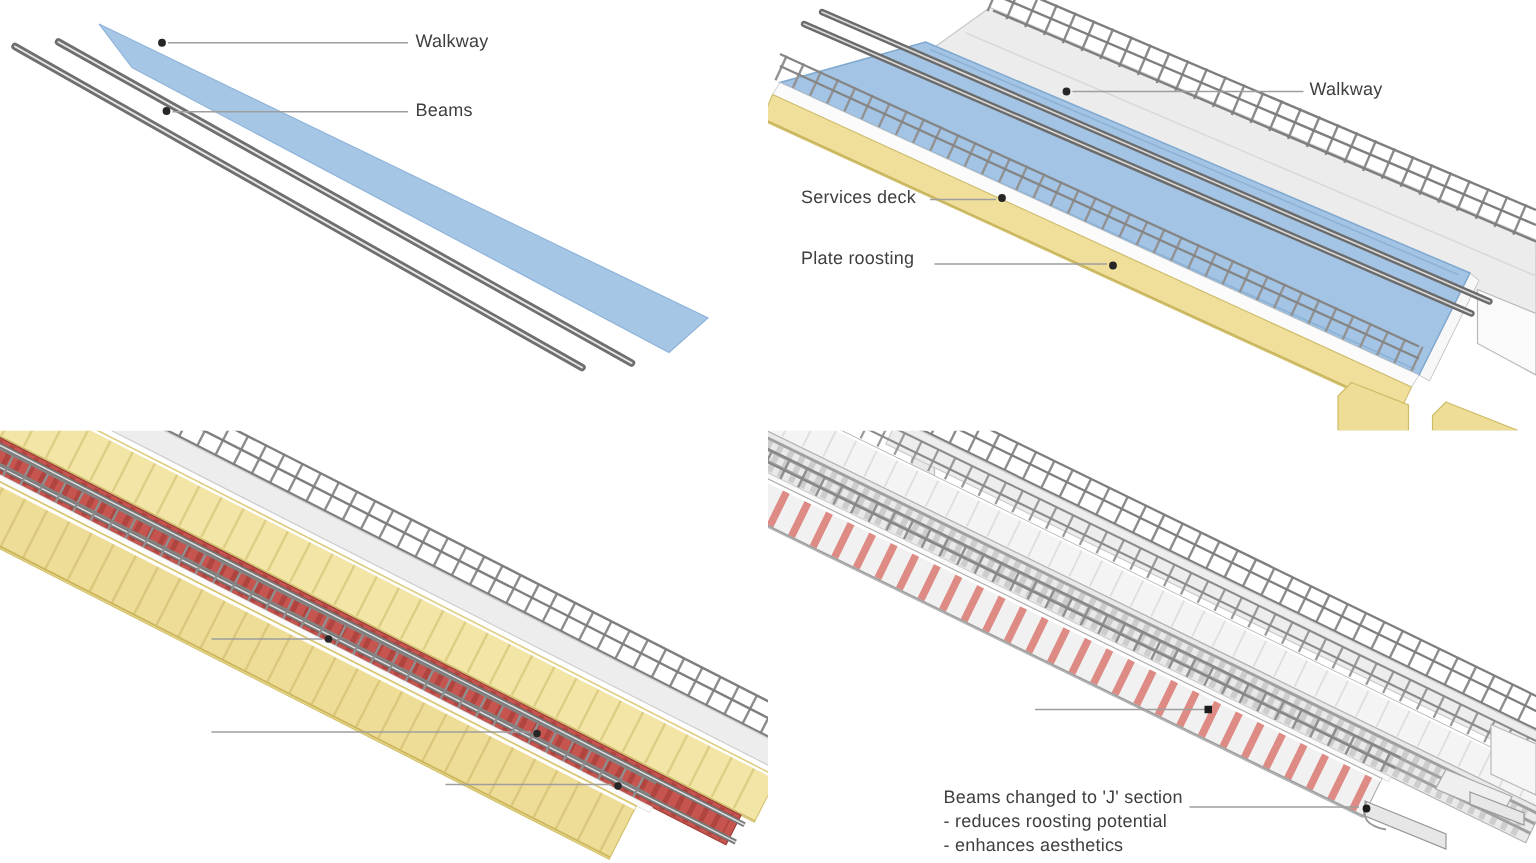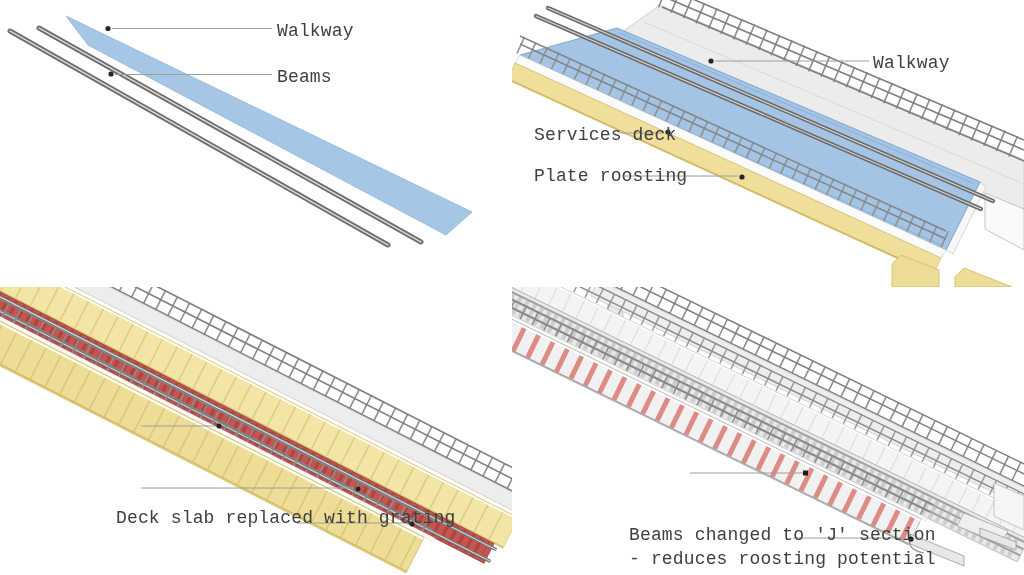--- a/index.html
+++ b/index.html
@@ -1,21 +1,21 @@
 <!DOCTYPE html>
 <html><head>
 <meta charset="utf-8">
 <style>
   html,body{margin:0;padding:0;background:#ffffff;}
   #stage{position:relative;width:1024px;height:575px;background:#ffffff;overflow:hidden;
          font-family:"Liberation Sans",sans-serif;}
   .panel{position:absolute;overflow:hidden;}
   .panel svg{position:absolute;left:0;top:0;}
-  .lbl{position:absolute;font-size:18px;line-height:1.33;color:#3f3f3f;
-       letter-spacing:.15px;white-space:pre-line;font-family:Liberation Mono, monospace;}
+  .lbl{position:absolute;font-size:12px;line-height:1.33;color:#3f3f3f;
+       letter-spacing:.15px;white-space:pre-line;}
 </style>
 </head>
 <body>
 
 <div id="stage">
 
   <div class="panel" style="left:0;top:0;width:512px;height:287px;">
     <svg width="512" height="287" viewBox="0 0 512 287">
       <g>
         <polygon points="66,16 472,212 446,235 88,45" fill="#a6c6e6" stroke="#8fb4d9" stroke-width="0.8"></polygon>
@@ -147,21 +147,20 @@
       </g>
       <g>
         <line x1="141" y1="201" x2="354" y2="201" stroke="#9e9e9e" stroke-width="1"></line>
         <circle cx="358" cy="202" r="2.5" fill="#262626"></circle>
       </g>
       <g>
         <line x1="297" y1="236" x2="408" y2="236" stroke="#9e9e9e" stroke-width="1"></line>
         <circle cx="412" cy="237" r="2.5" fill="#262626"></circle>
       </g>
     </svg>
-    <div class="lbl" style="left:116px;top:220px;">Deck slab replaced with grating</div>
   </div>
 
   <div class="panel" style="left:512px;top:287px;width:512px;height:288px;">
     <svg width="512" height="288" viewBox="0 0 512 288">
       <g>
         <polygon points="96,0 111,6 111,35 96,29" fill="#e9e9e9" stroke="#bdbdbd" stroke-width="0.8"></polygon>
       </g>
       <g transform="translate(6,-2) rotate(26)">
         <g>
           <line x1="80" y1="-51" x2="600" y2="-51" stroke="#8d8d8d" stroke-width="20" stroke-dasharray="1.6,12"></line>

